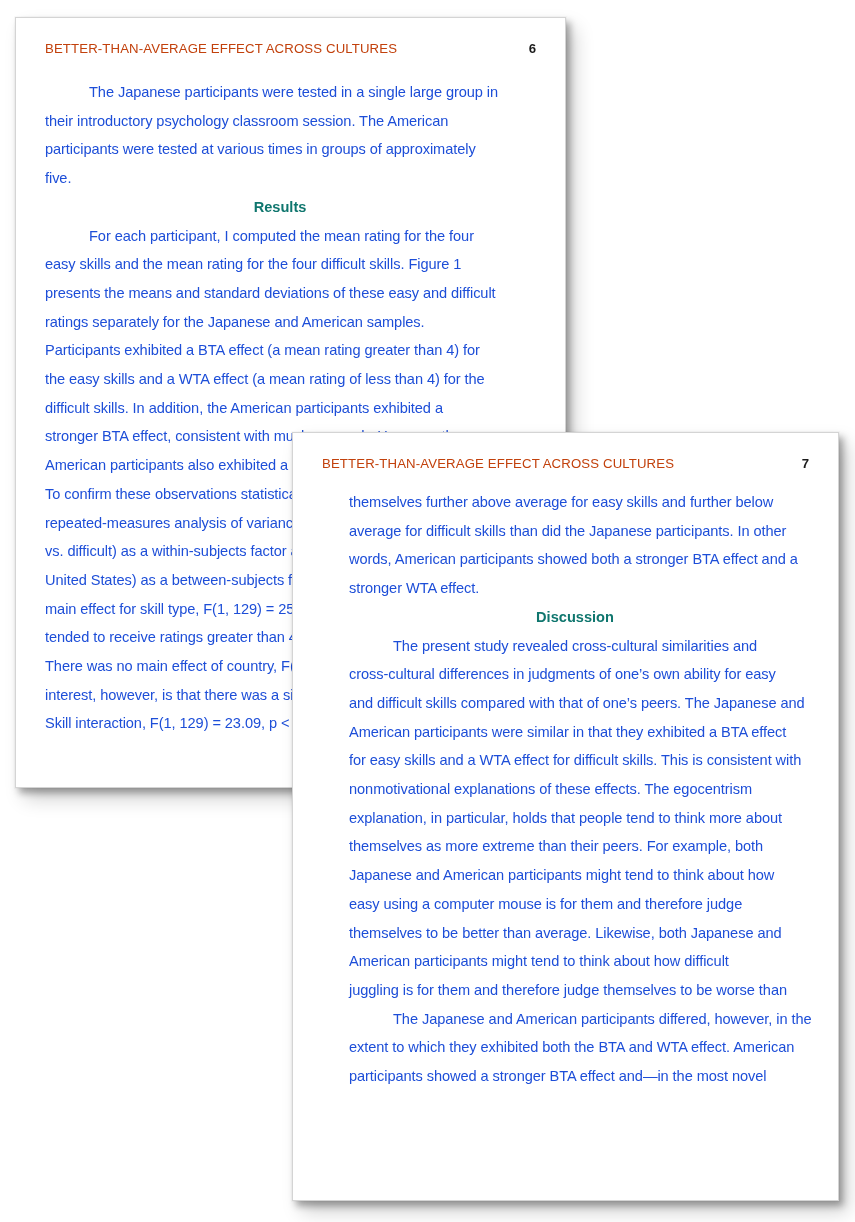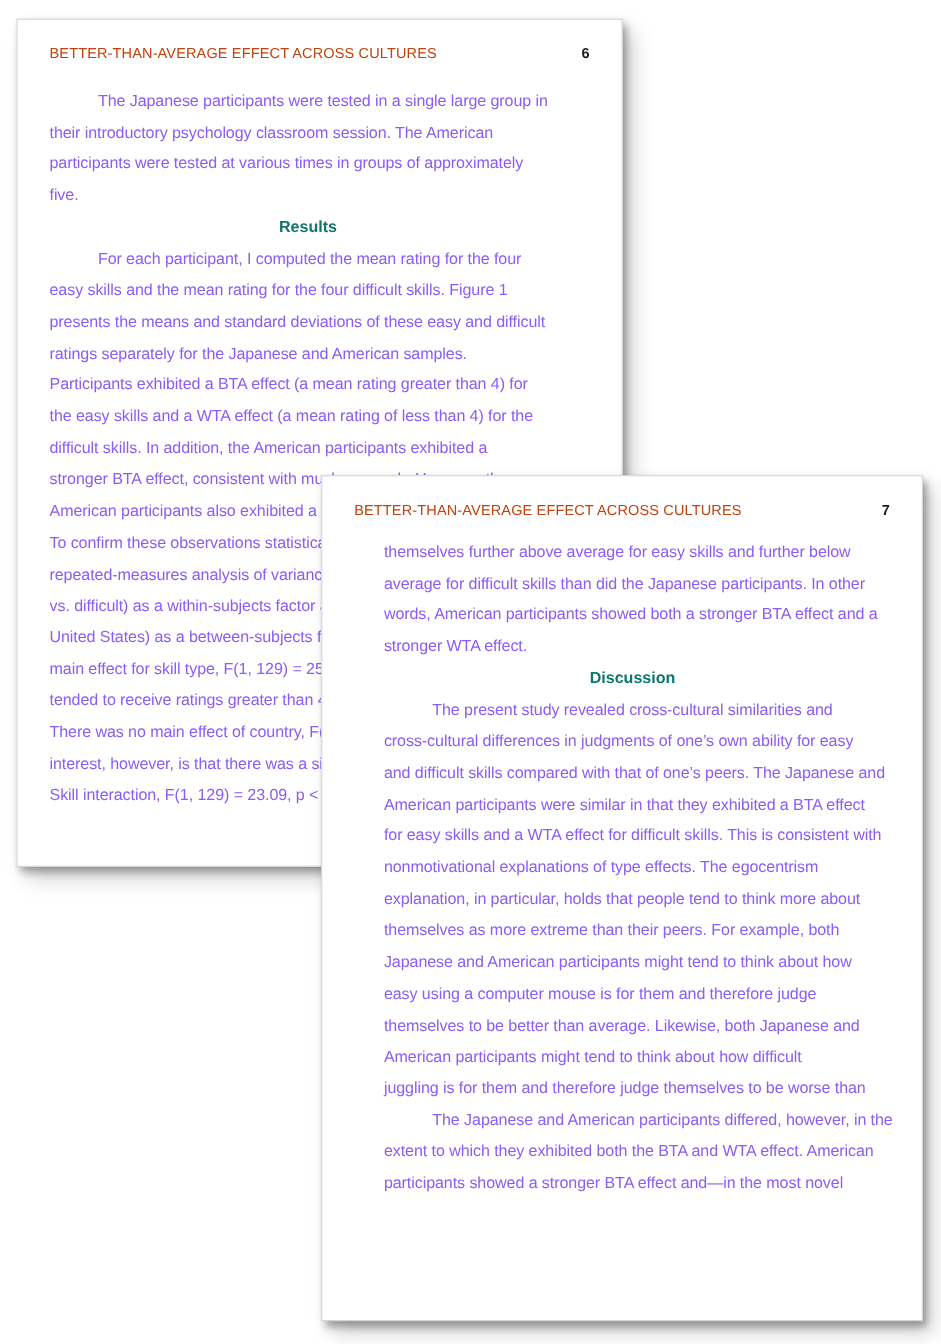--- a/index.html
+++ b/index.html
@@ -84,21 +84,21 @@
   }
   #page-7 .body-col {
     left: 56px;
     top: 55px;
     width: 452px;
   }
 
   .line {
     font-size: 14.6px;
     line-height: 28.7px;
-    color: #8b5cf6;
+    color: #1d4ed8;
     white-space: nowrap;
     letter-spacing: -0.005em;
   }
   .line.indent {
     text-indent: 44px;
   }
 
   
   .section-heading {
     font-size: 14.6px;
@@ -156,21 +156,21 @@
         <div class="line">themselves further above average for easy skills and further below</div>
         <div class="line">average for difficult skills than did the Japanese participants. In other</div>
         <div class="line">words, American participants showed both a stronger BTA effect and a</div>
         <div class="line">stronger WTA effect.</div>
         <div class="section-heading">Discussion</div>
         <div class="line indent">The present study revealed cross-cultural similarities and</div>
         <div class="line">cross-cultural differences in judgments of one’s own ability for easy</div>
         <div class="line">and difficult skills compared with that of one’s peers. The Japanese and</div>
         <div class="line">American participants were similar in that they exhibited a BTA effect</div>
         <div class="line">for easy skills and a WTA effect for difficult skills. This is consistent with</div>
-        <div class="line">nonmotivational explanations of type effects. The egocentrism</div>
+        <div class="line">nonmotivational explanations of these effects. The egocentrism</div>
         <div class="line">explanation, in particular, holds that people tend to think more about</div>
         <div class="line">themselves as more extreme than their peers. For example, both</div>
         <div class="line">Japanese and American participants might tend to think about how</div>
         <div class="line">easy using a computer mouse is for them and therefore judge</div>
         <div class="line">themselves to be better than average. Likewise, both Japanese and</div>
         <div class="line">American participants might tend to think about how difficult</div>
         <div class="line">juggling is for them and therefore judge themselves to be worse than</div>
         <div class="line indent">The Japanese and American participants differed, however, in the</div>
         <div class="line">extent to which they exhibited both the BTA and WTA effect. American</div>
         <div class="line">participants showed a stronger BTA effect and—in the most novel</div>

